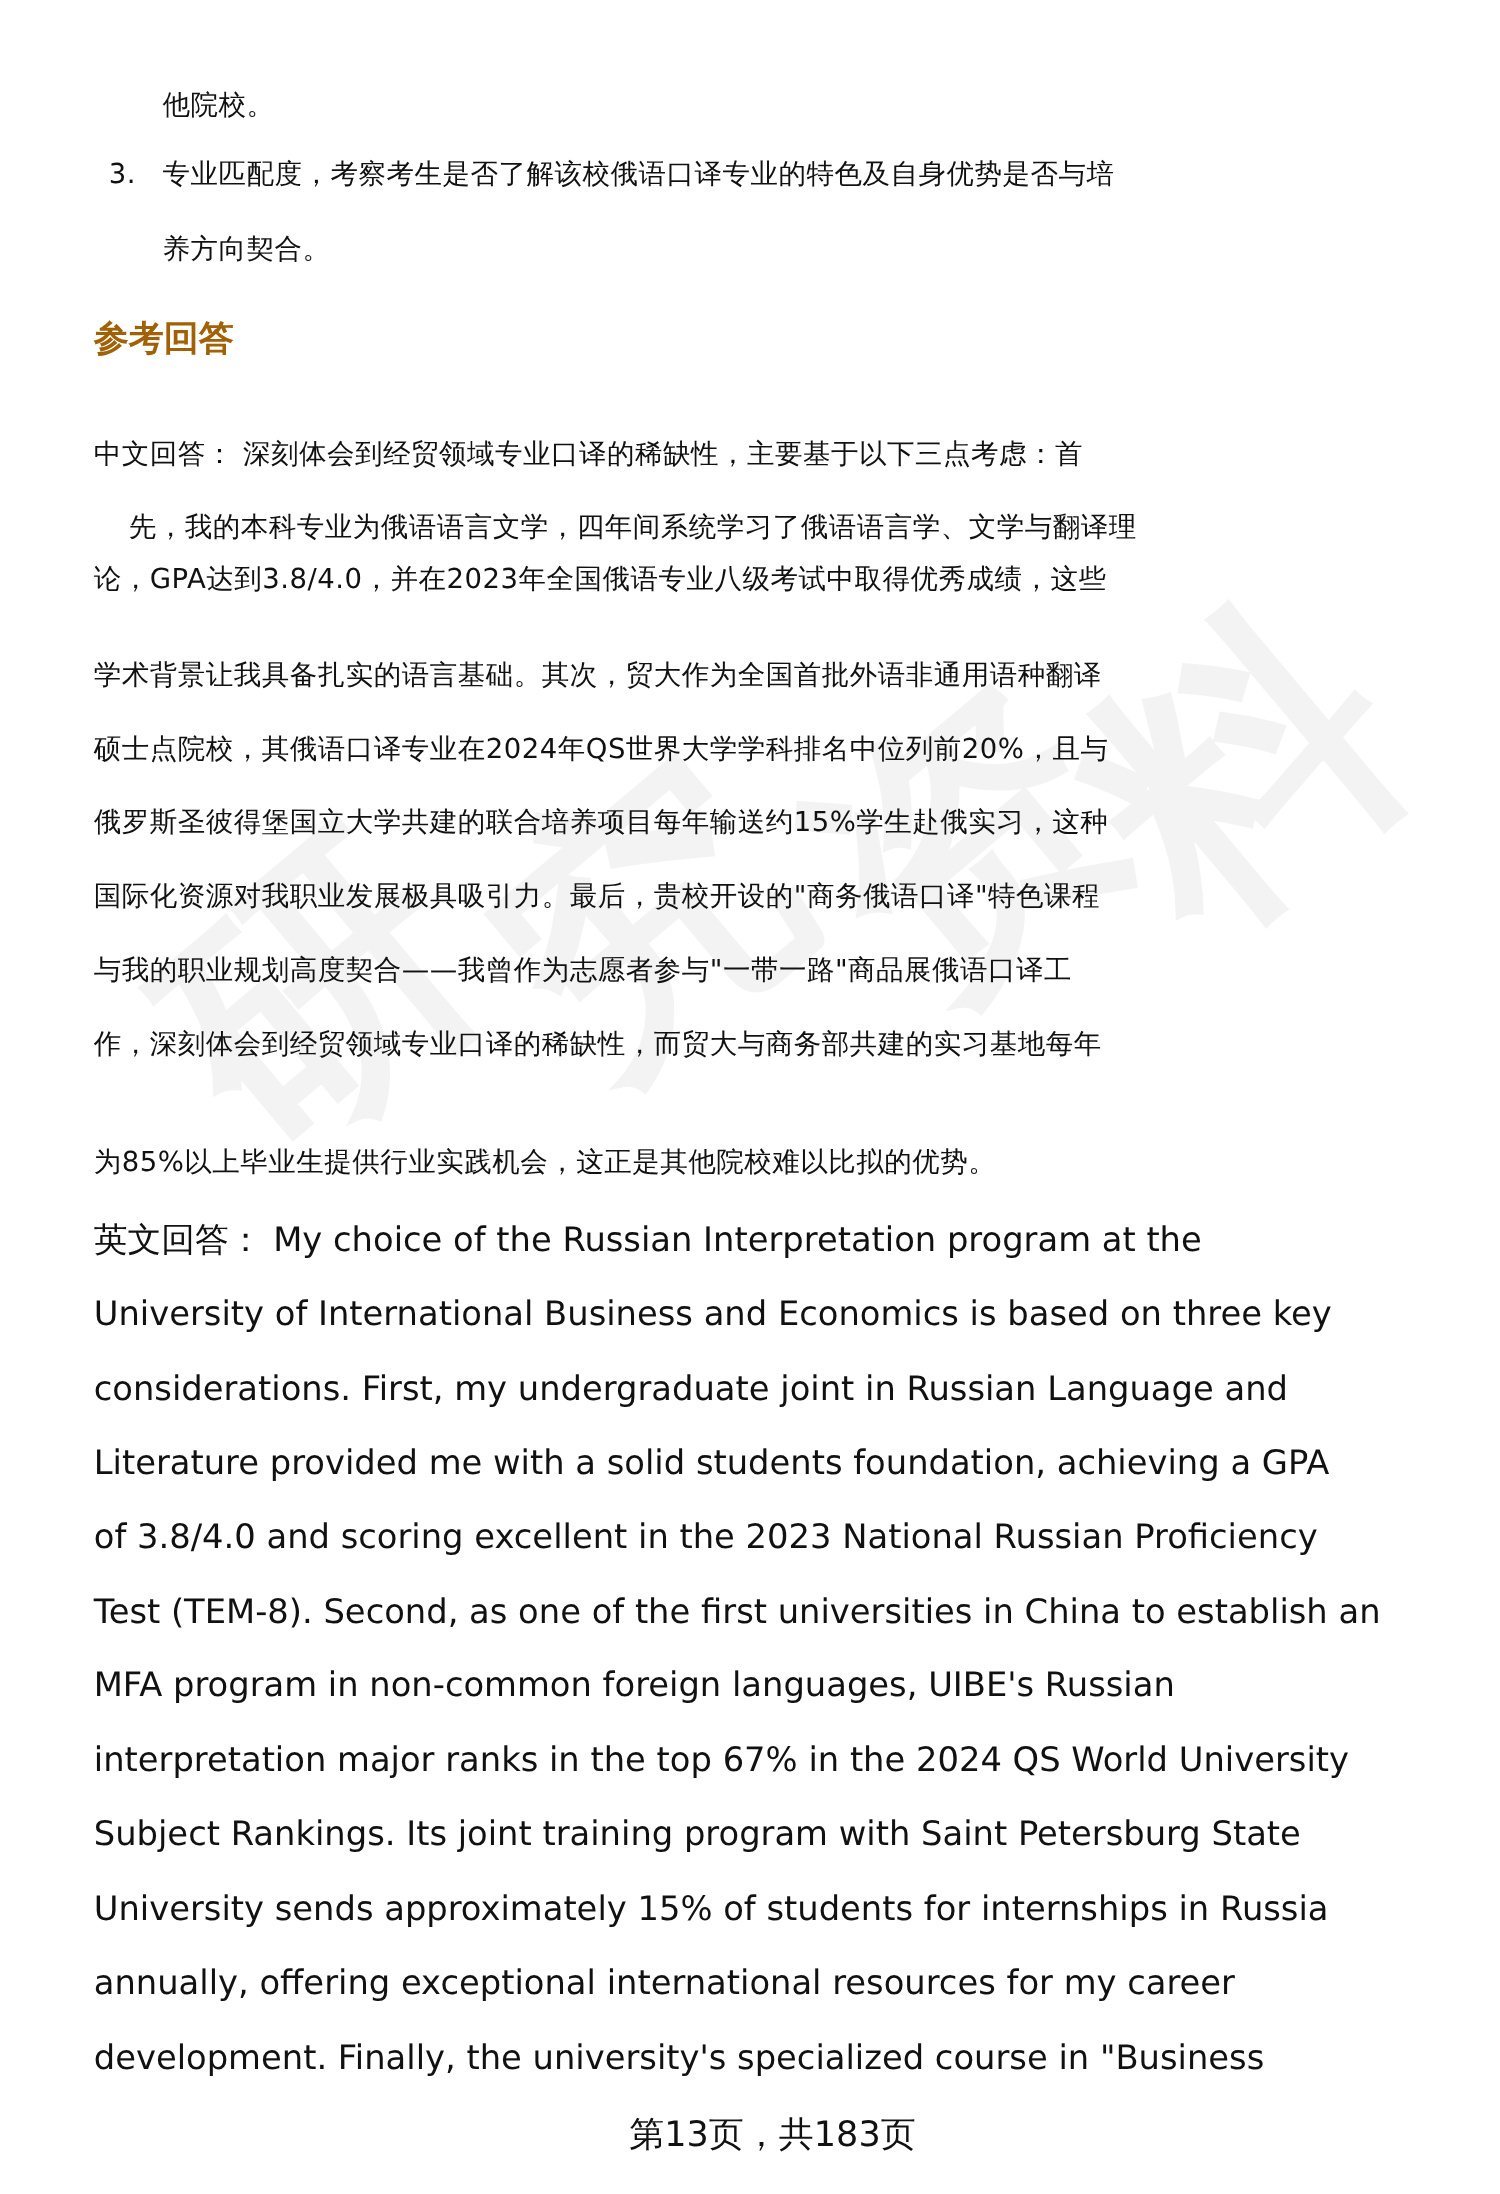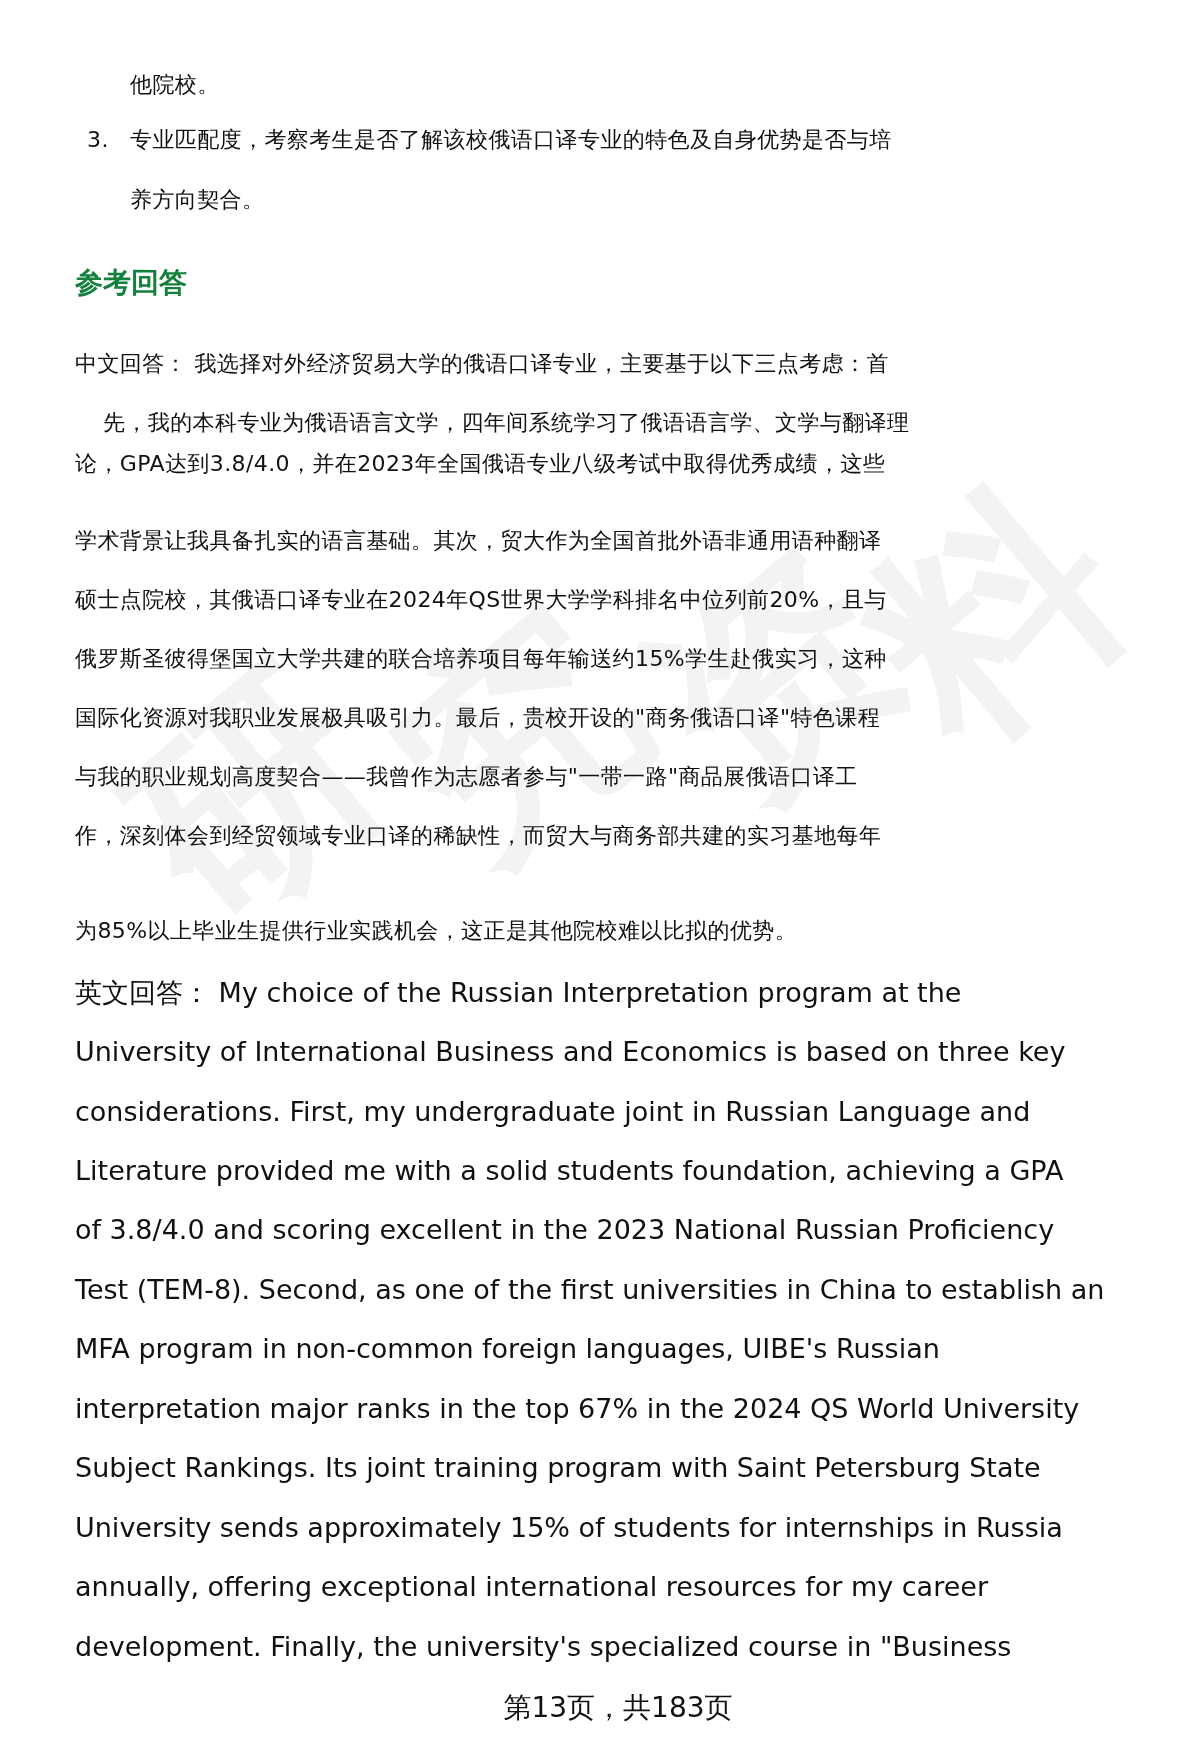--- a/index.html
+++ b/index.html
@@ -74,24 +74,24 @@
 </div>
 
 <main>
 
   <div class="line zh indent" style="top:68px;">他院校。</div>
 
   <div class="line zh num" style="top:123px;">3.</div>
   <div class="line zh indent" style="top:123px;">专业匹配度，考察考生是否了解该校俄语口译专业的特色及自身优势是否与培</div>
   <div class="line zh indent" style="top:183px;">养方向契合。</div>
 
-  <div class="line heading" style="top: 266px; color: #15803d; font-family: Liberation Serif, serif;">参考回答</div>
+  <div class="line heading" style="top: 255px; color: #a16207; font-family: Liberation Serif, serif;">参考回答</div>
 
   <section>
-    <div class="line zh" style="top:347px;">中文回答：  我选择对外经济贸易大学的俄语口译专业，主要基于以下三点考虑：首</div>
+    <div class="line zh" style="top:347px;">中文回答：  深刻体会到经贸领域专业口译的稀缺性，主要基于以下三点考虑：首</div>
     <div class="line zh" style="top:406px;margin-left:28px;">先，我的本科专业为俄语语言文学，四年间系统学习了俄语语言学、文学与翻译理</div>
     <div class="line zh" style="top:447px;">论，GPA达到3.8/4.0，并在2023年全国俄语专业八级考试中取得优秀成绩，这些</div>
     <div class="line zh" style="top:524px;">学术背景让我具备扎实的语言基础。其次，贸大作为全国首批外语非通用语种翻译</div>
     <div class="line zh" style="top:583px;">硕士点院校，其俄语口译专业在2024年QS世界大学学科排名中位列前20%，且与</div>
     <div class="line zh" style="top:642px;">俄罗斯圣彼得堡国立大学共建的联合培养项目每年输送约15%学生赴俄实习，这种</div>
     <div class="line zh" style="top:701px;">国际化资源对我职业发展极具吸引力。最后，贵校开设的"商务俄语口译"特色课程</div>
     <div class="line zh" style="top:760px;">与我的职业规划高度契合——我曾作为志愿者参与"一带一路"商品展俄语口译工</div>
     <div class="line zh" style="top:819px;">作，深刻体会到经贸领域专业口译的稀缺性，而贸大与商务部共建的实习基地每年</div>
     <div class="line zh" style="top:878px;margin-top:36px;">为85%以上毕业生提供行业实践机会，这正是其他院校难以比拟的优势。</div>
   </section>

